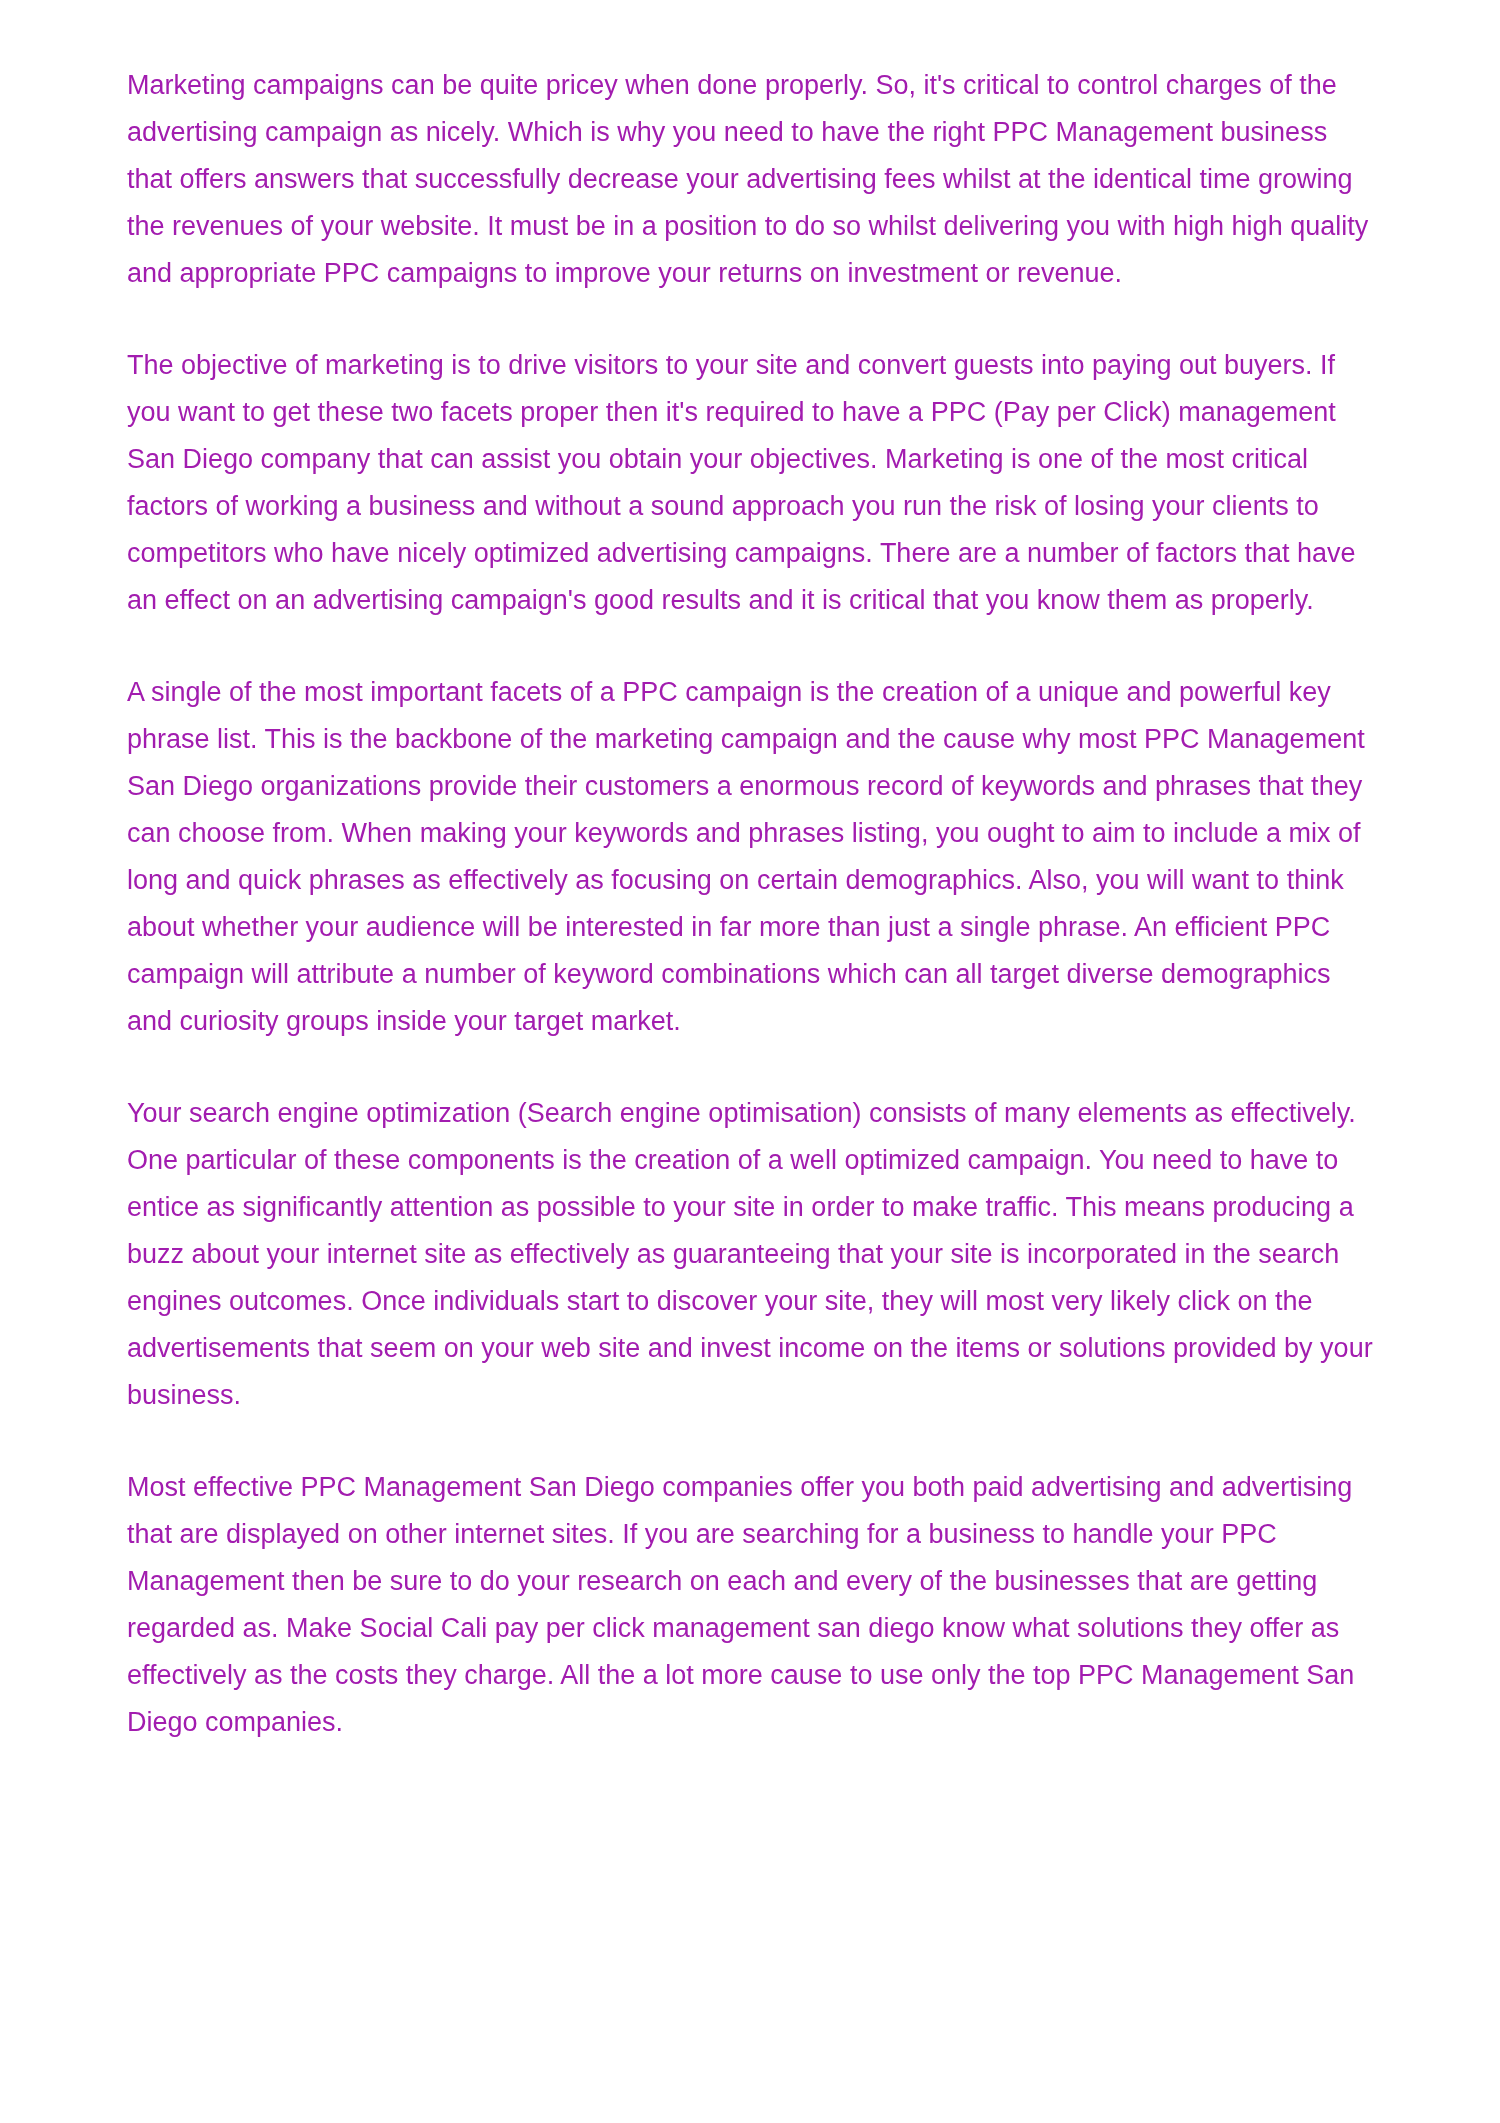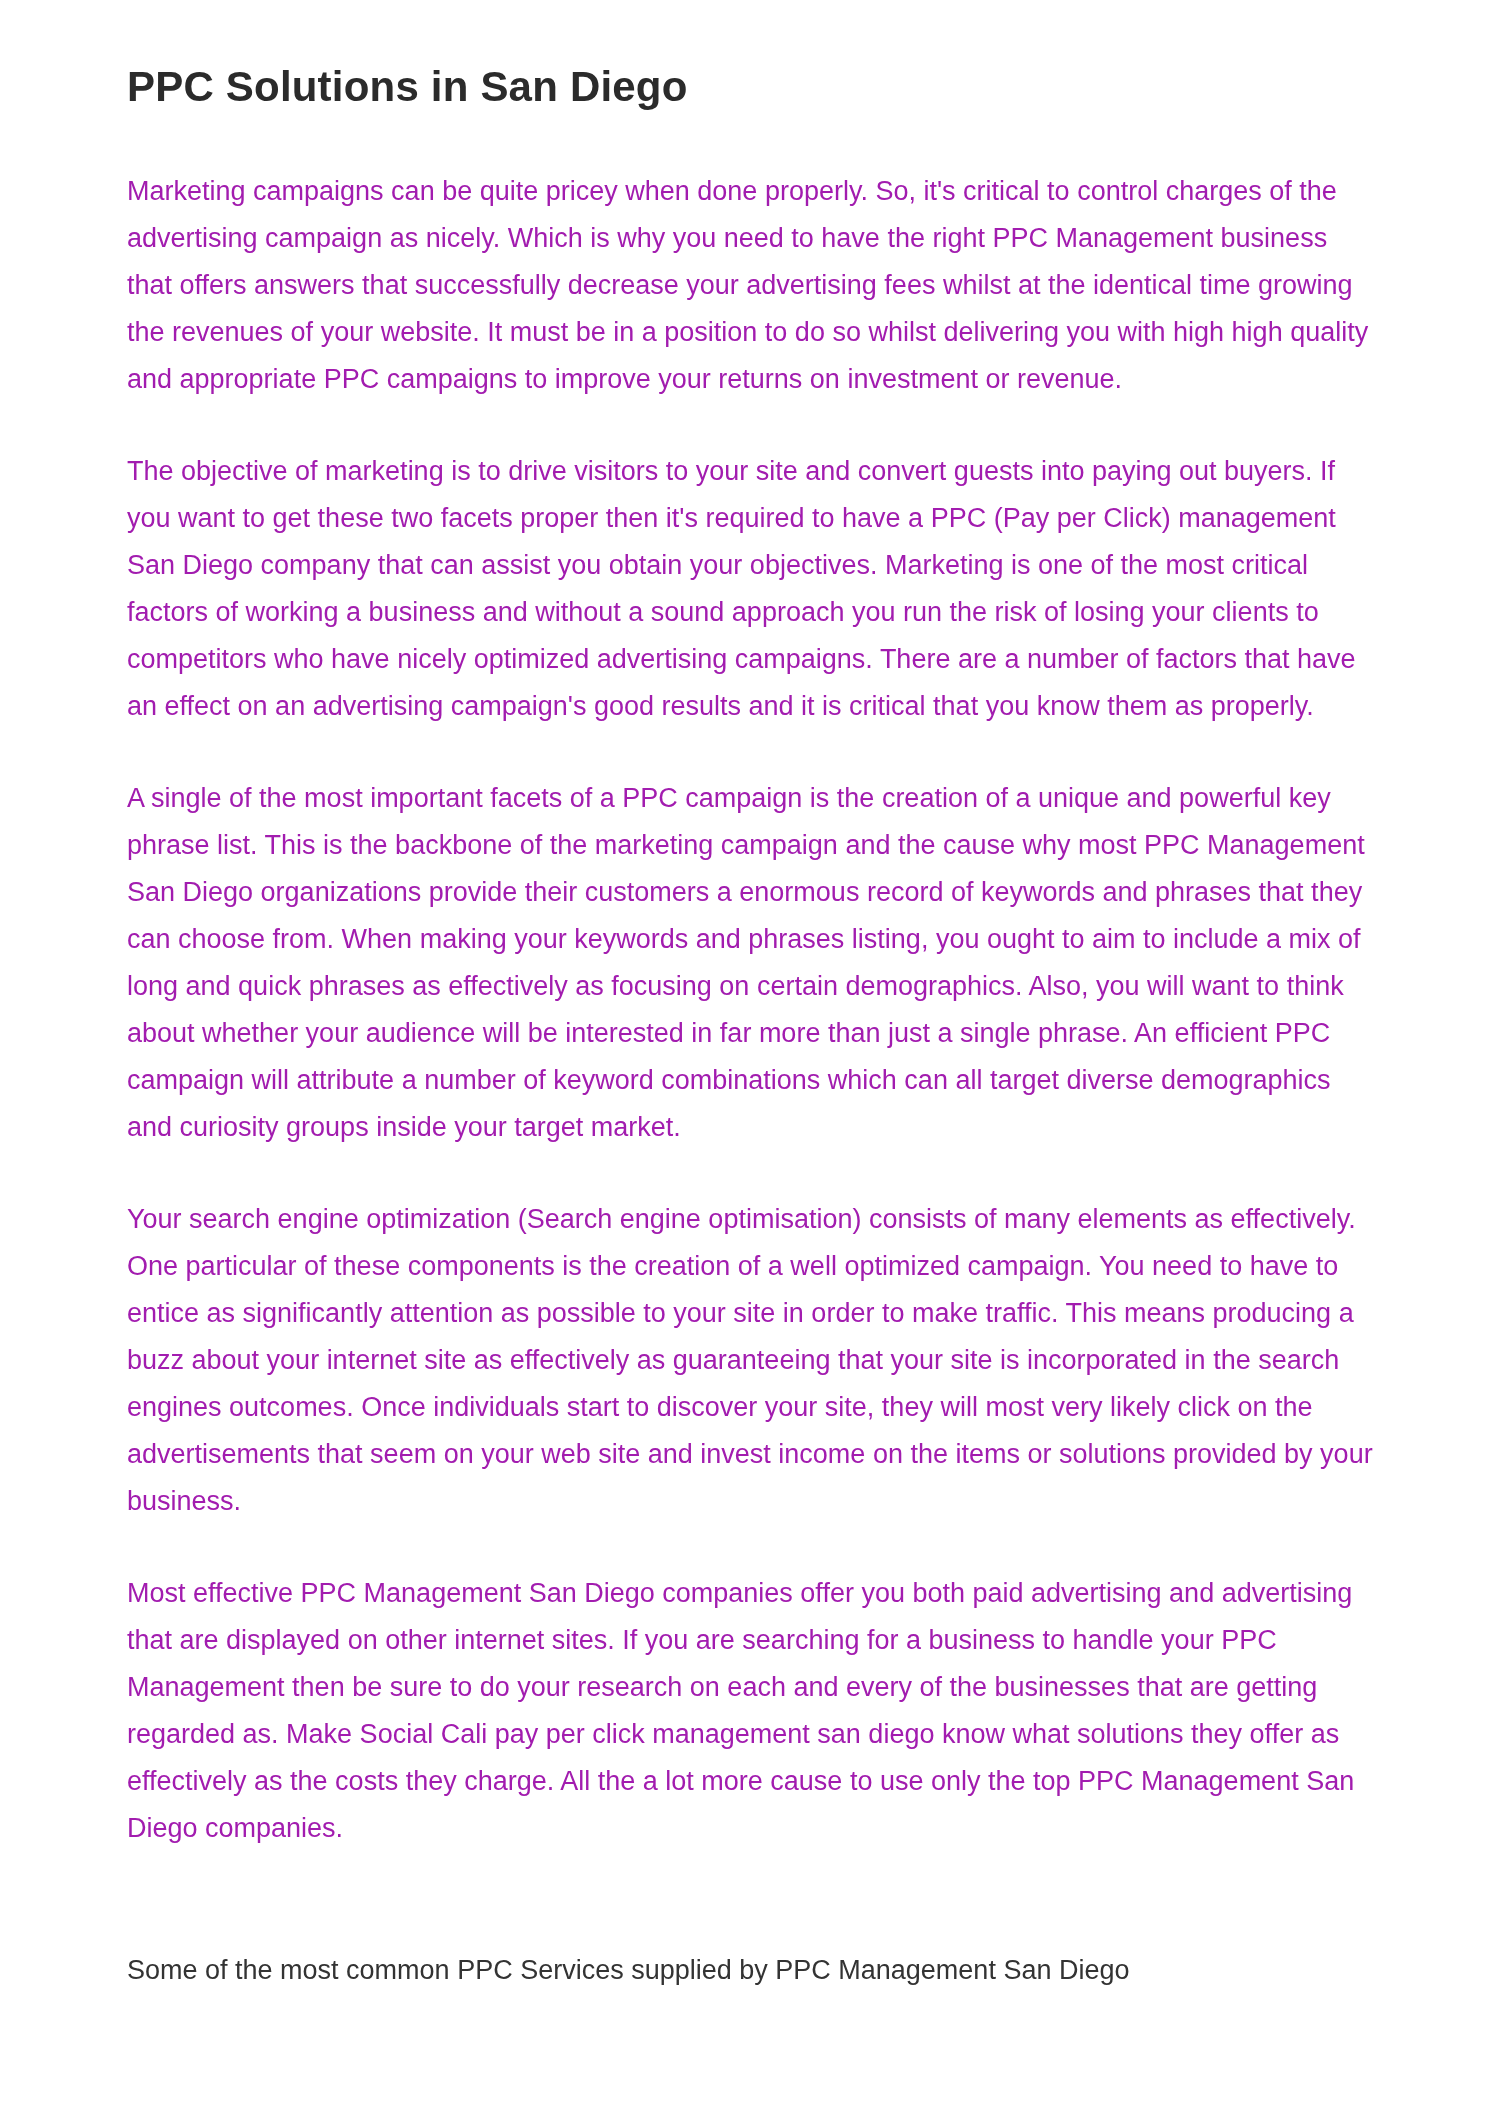--- a/index.html
+++ b/index.html
@@ -48,28 +48,26 @@
     margin-top: 95px;
     font-weight: 400;
   }
 </style>
 </head>
 <body>
 
 <div class="page">
   <div class="content">
 
-    <h1 class="page-title">PPC Solutions in San Diego</h1>
 
     <p class="body-paragraph">Marketing campaigns can be quite pricey when done properly. So, it's critical to control charges of the advertising campaign as nicely. Which is why you need to have the right PPC Management business that offers answers that successfully decrease your advertising fees whilst at the identical time growing the revenues of your website. It must be in a position to do so whilst delivering you with high high quality and appropriate PPC campaigns to improve your returns on investment or revenue.</p>
 
     <p class="body-paragraph">The objective of marketing is to drive visitors to your site and convert guests into paying out buyers. If you want to get these two facets proper then it's required to have a PPC (Pay per Click) management San Diego company that can assist you obtain your objectives. Marketing is one of the most critical factors of working a business and without a sound approach you run the risk of losing your clients to competitors who have nicely optimized advertising campaigns. There are a number of factors that have an effect on an advertising campaign's good results and it is critical that you know them as properly.</p>
 
     <p class="body-paragraph">A single of the most important facets of a PPC campaign is the creation of a unique and powerful key phrase list. This is the backbone of the marketing campaign and the cause why most PPC Management San Diego organizations provide their customers a enormous record of keywords and phrases that they can choose from. When making your keywords and phrases listing, you ought to aim to include a mix of long and quick phrases as effectively as focusing on certain demographics. Also, you will want to think about whether your audience will be interested in far more than just a single phrase. An efficient PPC campaign will attribute a number of keyword combinations which can all target diverse demographics and curiosity groups inside your target market.</p>
 
     <p class="body-paragraph">Your search engine optimization (Search engine optimisation) consists of many elements as effectively. One particular of these components is the creation of a well optimized campaign. You need to have to entice as significantly attention as possible to your site in order to make traffic. This means producing a buzz about your internet site as effectively as guaranteeing that your site is incorporated in the search engines outcomes. Once individuals start to discover your site, they will most very likely click on the advertisements that seem on your web site and invest income on the items or solutions provided by your business.</p>
 
     <p class="body-paragraph">Most effective PPC Management San Diego companies offer you both paid advertising and advertising that are displayed on other internet sites. If you are searching for a business to handle your PPC Management then be sure to do your research on each and every of the businesses that are getting regarded as. Make Social Cali pay per click management san diego know what solutions they offer as effectively as the costs they charge. All the a lot more cause to use only the top PPC Management San Diego companies.</p>
 
-    <p class="closing-line">Some of the most common PPC Services supplied by PPC Management San Diego</p>
 
   </div>
 </div>
 
 </body></html>

